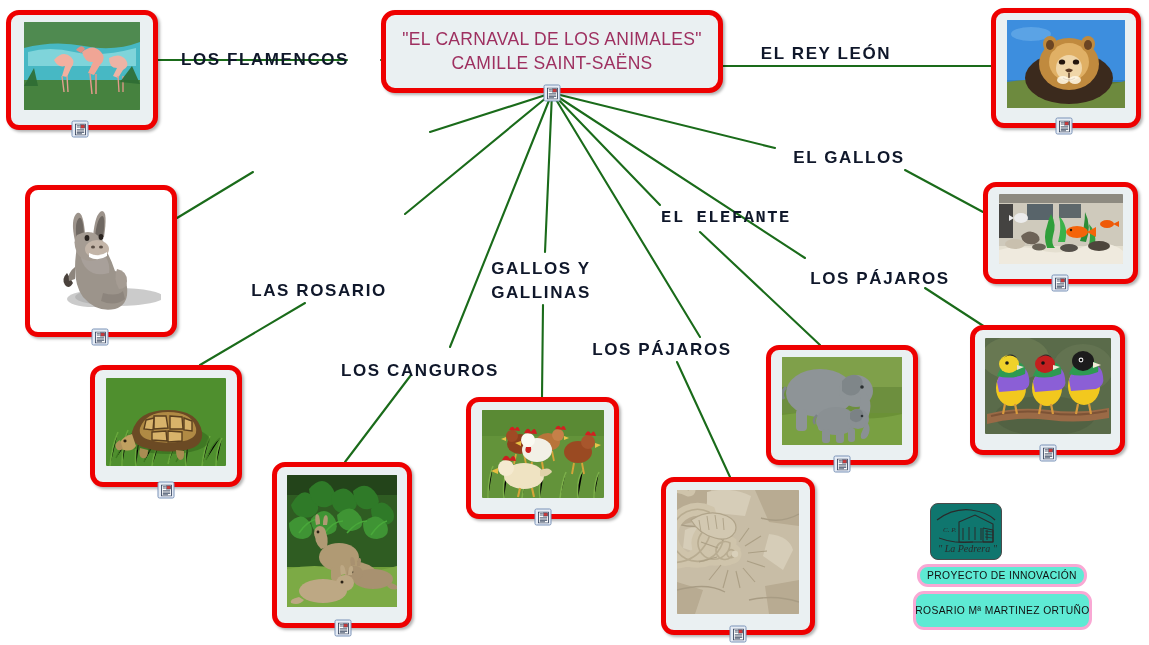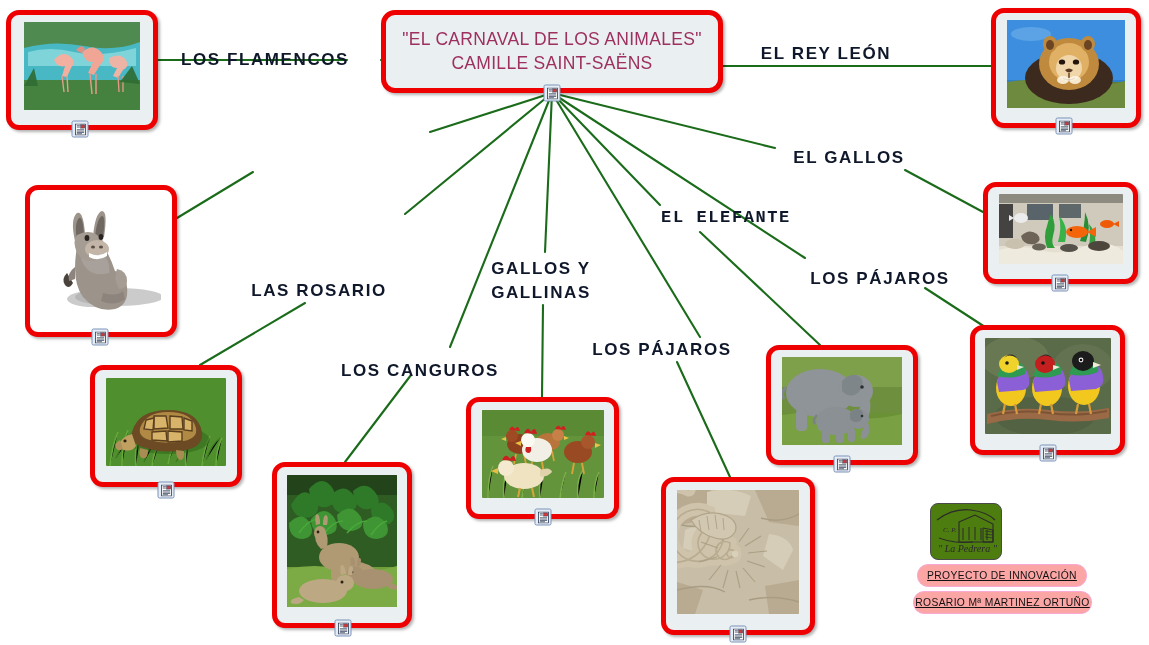--- a/index.html
+++ b/index.html
@@ -94,37 +94,36 @@
     justify-content: center;
   }
   .note-badge svg { display: block; }
 
   
   .logo-box {
     position: absolute;
     box-sizing: border-box;
     border: 1px solid #4a4a4a;
     border-radius: 8px;
-    background: #4d7c0f;
+    background: #0f766e;
     overflow: hidden;
   }
   .pill {
     position: absolute;
     box-sizing: border-box;
-    border: 1px solid #f9a8d4;
+    border: 3px solid #f9a8d4;
     border-radius: 11px;
-    background: #fca5a5;
+    background: #5eead4;
     display: flex;
     align-items: center;
     justify-content: center;
     color: #111111;
     font-size: 10.3px;
     letter-spacing: 0.35px;
     white-space: nowrap;
-    text-decoration: underline;
   }
 
   
   .art { position: absolute; left: 0; top: 0; width: 100%; height: 100%; }
 </style>
 </head>
 <body>
 
 <div id="canvas">
 
@@ -730,15 +729,15 @@
       <g stroke="#2a2a2a" stroke-width="0.7">
           <path d="M54 27 l8 1 M54 30 l8 1 M54 33 l8 1"></path>
         </g>
       <path d="M8 34 q16 6 34 4" fill="none" stroke="#2a2a2a" stroke-width="1"></path>
       <text x="12" y="28" font-family="'Liberation Serif', serif" font-size="7" font-style="italic" fill="#2a2a2a">C. P.</text>
       <text x="7" y="48" font-family="'Liberation Serif', serif" font-size="10" font-style="italic" fill="#2a2a2a">" La Pedrera "</text>
     </svg>
   </div>
 
   <div class="pill" style="left:917px; top:564px; width:170px; height:23px;">PROYECTO DE INNOVACIÓN</div>
-  <div class="pill" style="left:913px; top:591px; width:179px; height:23px;">ROSARIO Mª MARTINEZ ORTUÑO</div>
+  <div class="pill" style="left:913px; top:591px; width:179px; height:39px;">ROSARIO Mª MARTINEZ ORTUÑO</div>
 
 </div>
 
 </body></html>

